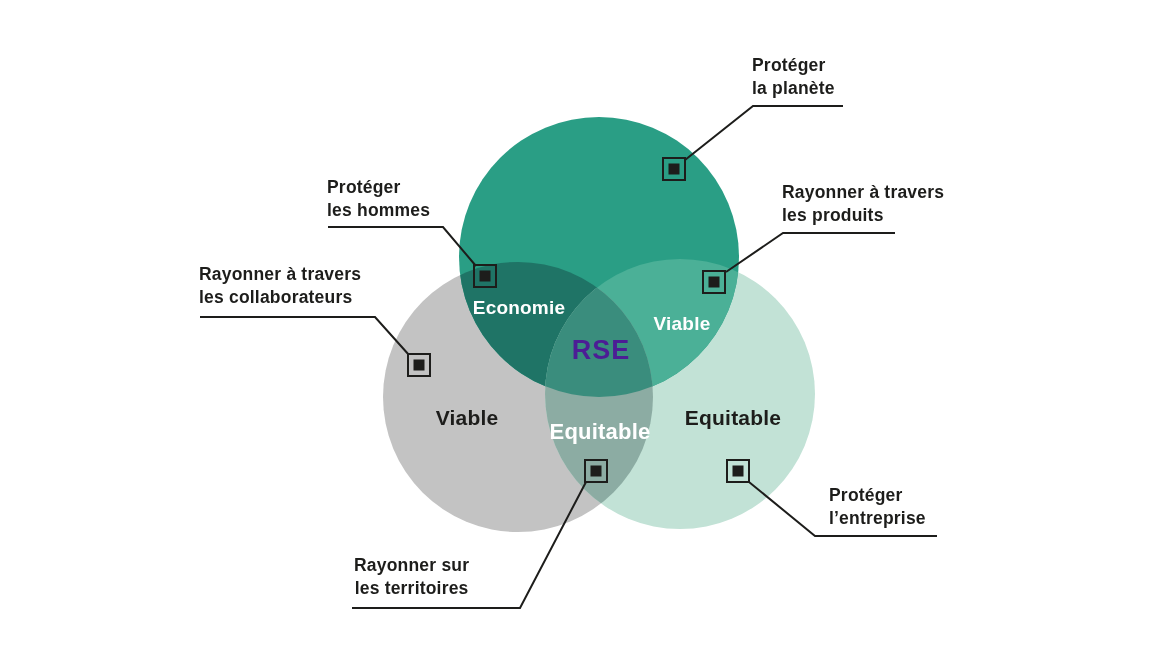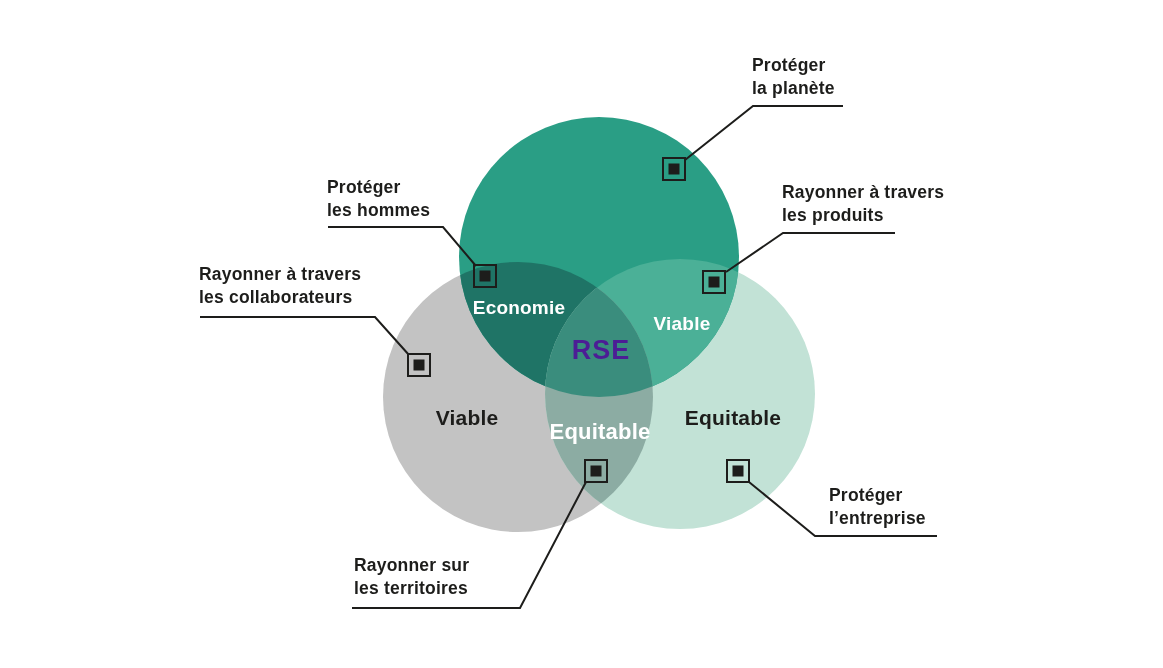--- a/index.html
+++ b/index.html
@@ -126,18 +126,18 @@
   <div class="lbl center-label" style="left:601px; top:350px;">RSE</div>
 
   <div class="lbl callout" style="left:752px; top:54px;">Protéger
 la planète</div>
   <div class="lbl callout" style="left:327px; top:176px;">Protéger
 les hommes</div>
   <div class="lbl callout" style="left:782px; top:181px;">Rayonner à travers
 les produits</div>
   <div class="lbl callout" style="left:199px; top:263px;">Rayonner à travers
 les collaborateurs</div>
-  <div class="lbl callout" style="left:354px; top:554px;">Rayonner sur
+  <div class="lbl callout" style="left:354px; top:554px;text-align:center;">Rayonner sur
 les territoires</div>
   <div class="lbl callout" style="left:829px; top:484px;">Protéger
 l’entreprise</div>
 
 </div>
 
 </body></html>

